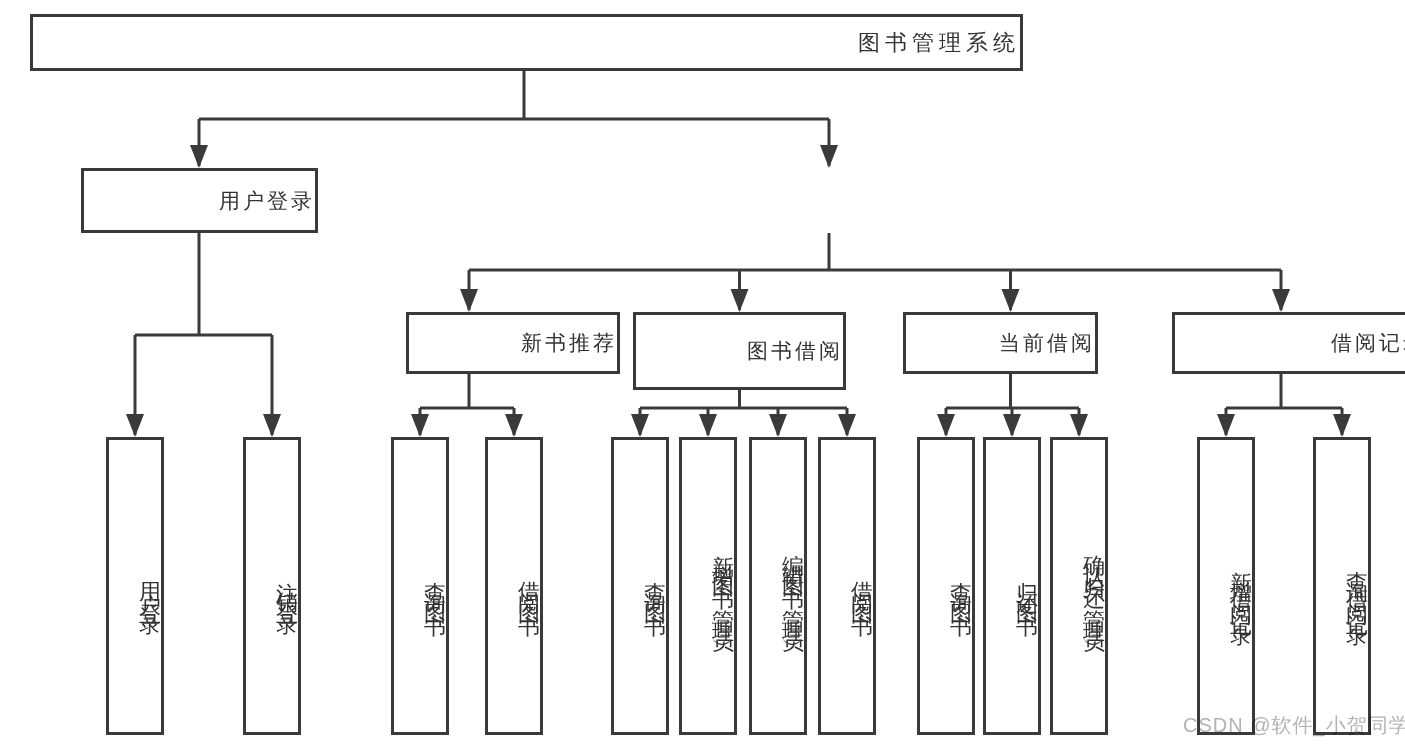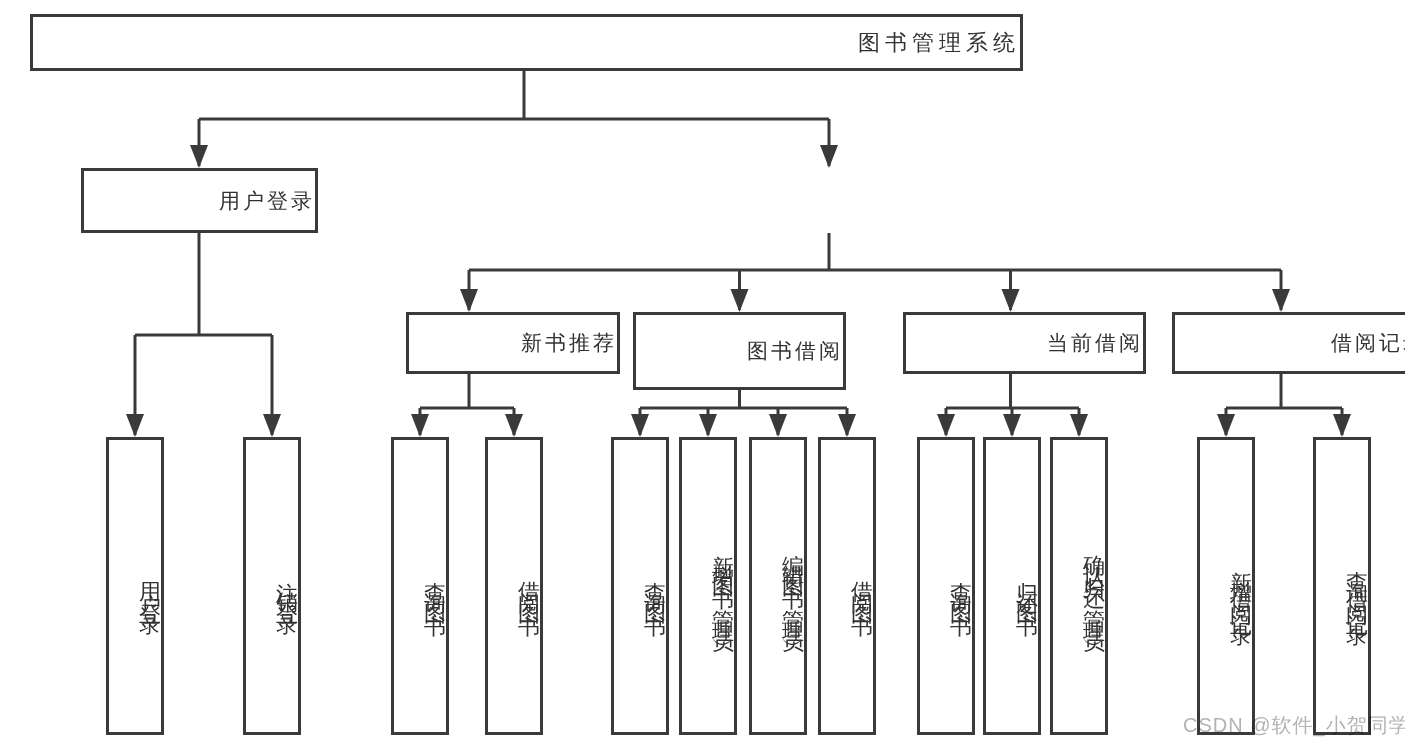--- a/index.html
+++ b/index.html
@@ -113,21 +113,21 @@
   <div class="box hbox" style="left:81px; top:168px; width:237px; height:65px;">
     <span>用户登录</span>
   </div>
 
   <div class="box hbox" style="left:362px; top:312px; width:214px; height:62px;margin-left:44px;">
     <span>新书推荐</span>
   </div>
   <div class="box hbox" style="left:633px; top:312px; width:213px; height:78px;">
     <span>图书借阅</span>
   </div>
-  <div class="box hbox" style="left:903px; top:312px; width:243px; height:62px;padding-left:20px;">
+  <div class="box hbox" style="left:903px; top:312px; width:195px; height:62px;padding-left:20px;">
     <span>当前借阅</span>
   </div>
   <div class="box hbox" style="left:1172px; top:312px; width:258px; height:62px;">
     <span>借阅记录</span>
   </div>
 
   <div class="box leaf" style="left:106px;">
     <span>用户登录</span>
   </div>
   <div class="box leaf" style="left:243px;">

